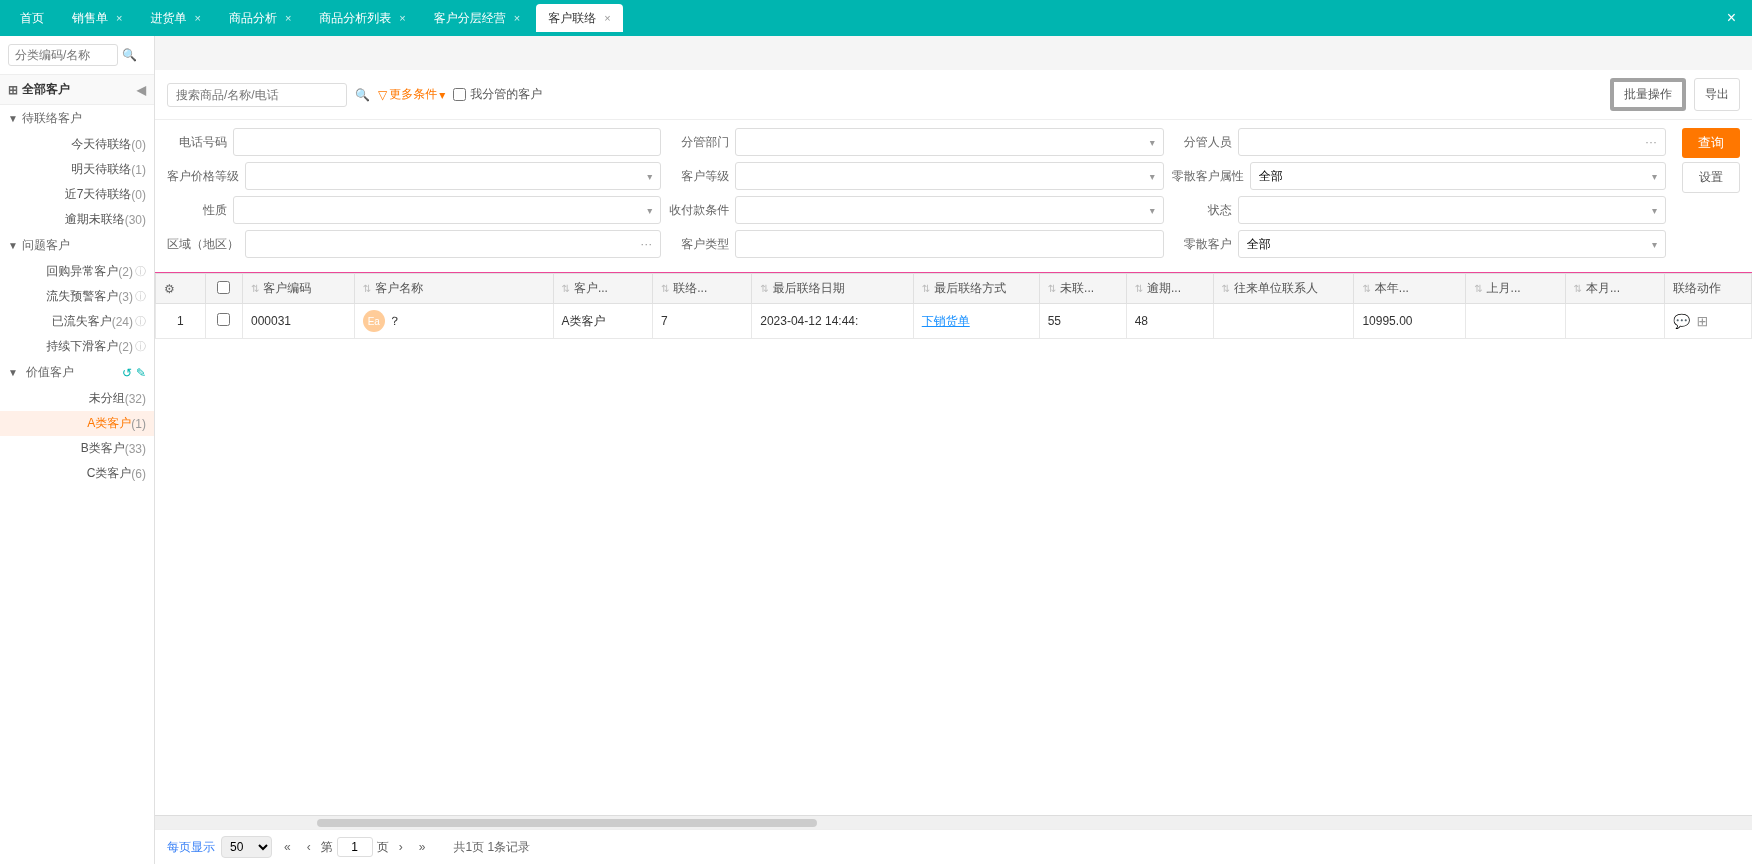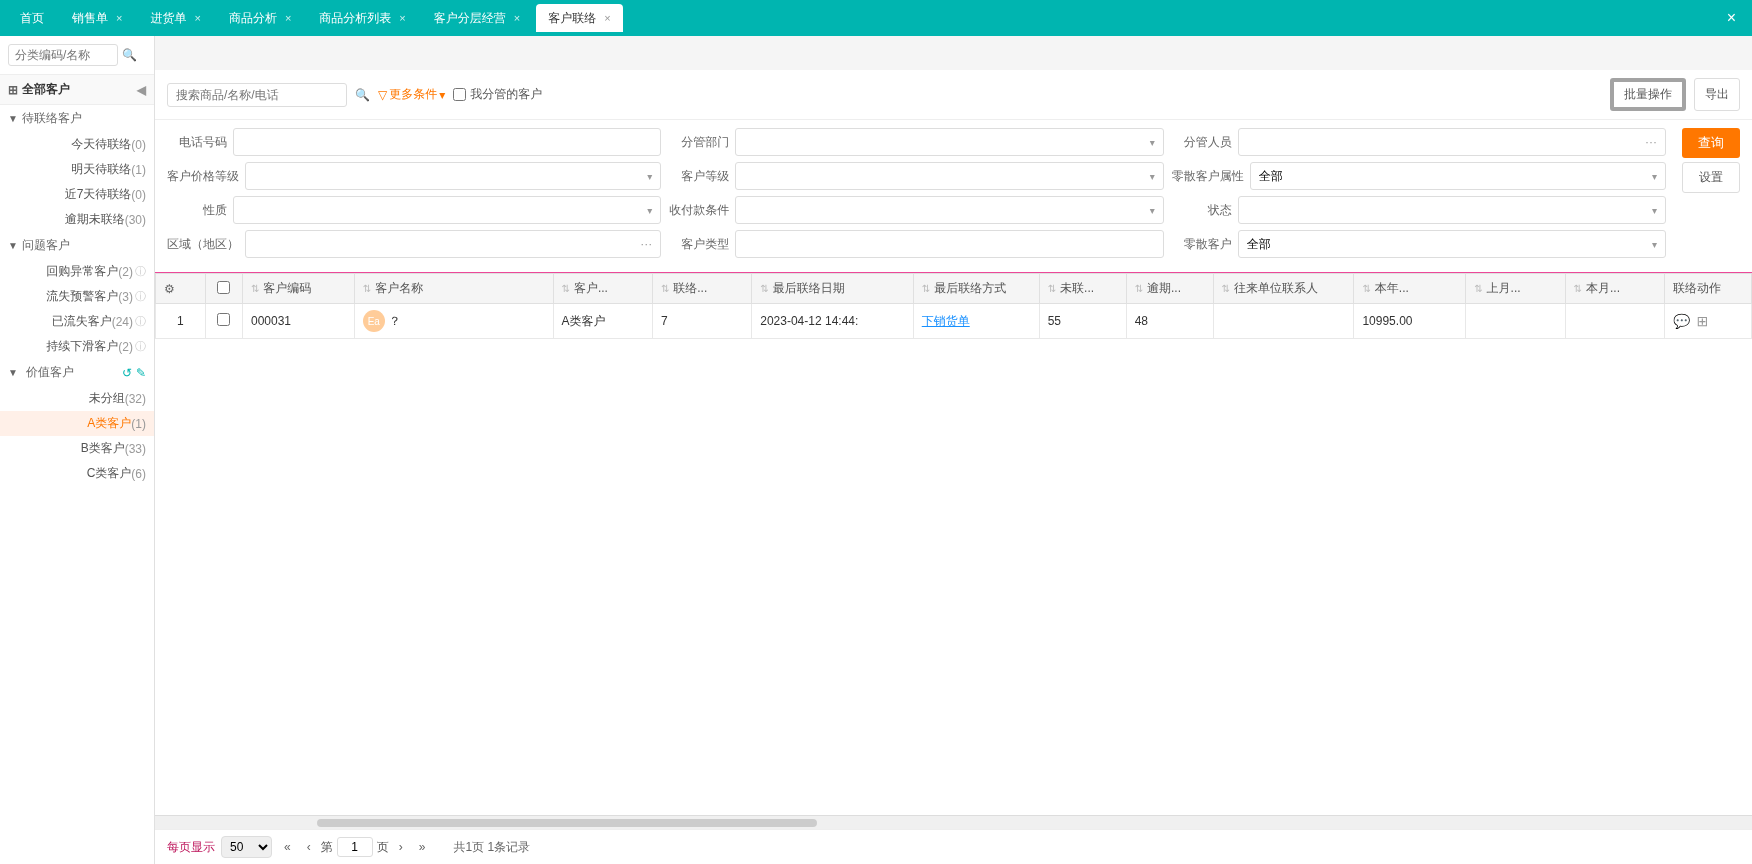--- a/index.html
+++ b/index.html
@@ -346,21 +346,21 @@
       padding: 6px 12px;
       display: flex;
       align-items: center;
       justify-content: space-between;
     }
     .pagination {
       display: flex;
       align-items: center;
       gap: 6px;
     }
-    .page-size-label { color: #be185d; }
+    .page-size-label { color: #3b82f6; }
     .page-size-select {
       border: 1px solid #ddd;
       border-radius: 4px;
       padding: 2px 4px;
       cursor: pointer;
     }
     .page-nav { display: flex; align-items: center; gap: 4px; color: #555; }
     .page-btn { cursor: pointer; padding: 2px 6px; color: #666; }
     .page-input {
       border: 1px solid #ddd;

